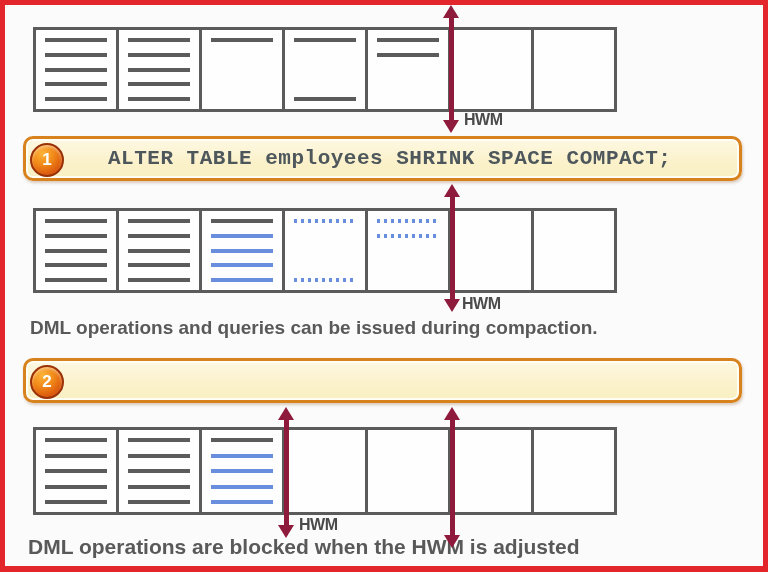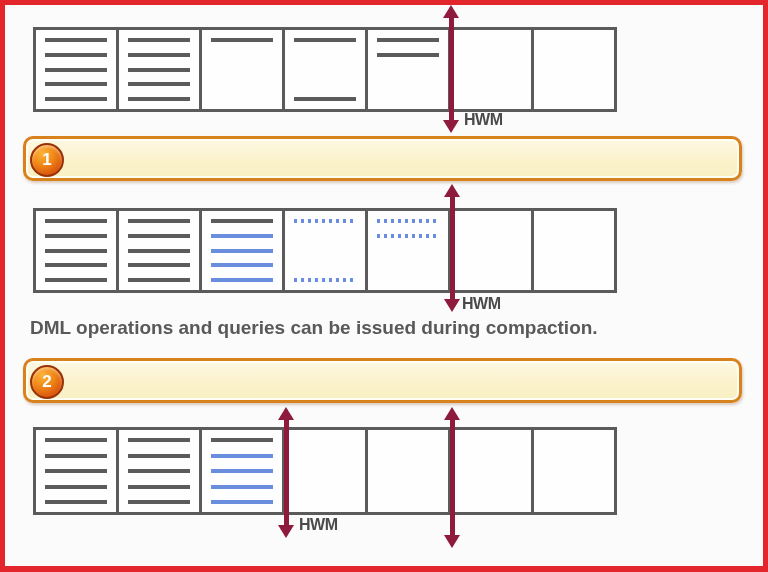--- a/index.html
+++ b/index.html
@@ -61,29 +61,31 @@
 </style>
 </head>
 <body>
 
 <div id="frame">
 
   <div class="band" style="top:136px">
     <div class="badge">
       <span>1</span>
     </div>
+    <div class="sql">ALTER TABLE employees SHRINK SPACE COMPACT;</div>
   </div>
 
   <div class="band" style="top:358px">
     <div class="badge">
       <span>2</span>
     </div>
   </div>
 
   <div class="caption" id="caption-compact">DML operations and queries can be issued during compaction.</div>
+  <div class="caption" id="caption-adjust">DML operations are blocked when the HWM is adjusted</div>
 
   <div class="frame-border"></div>
 <div class="block-row" style="left: 33px; top: 27px; width: 584px; height: 85px;">
       <div class="cell">
         <div class="line line-gray" style="top: 8px;"></div>
         <div class="line line-gray" style="top: 22.75px;"></div>
         <div class="line line-gray" style="top: 37.5px;"></div>
         <div class="line line-gray" style="top: 52.25px;"></div>
         <div class="line line-gray" style="top: 67px;"></div>
       </div>

